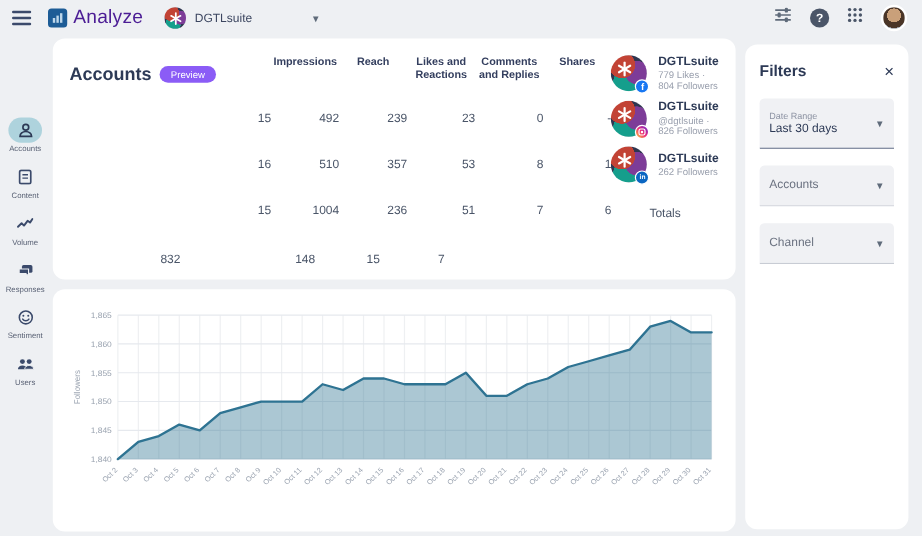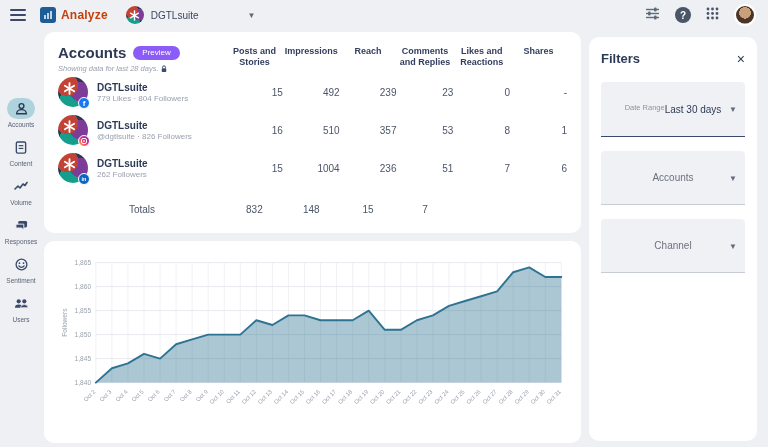--- a/index.html
+++ b/index.html
@@ -5,21 +5,21 @@
   * { margin:0; padding:0; box-sizing:border-box; }
   html,body { width:768px; height:447px; overflow:hidden; }
   body { font-family:"Liberation Sans", sans-serif; background:#eef0f3; color:#333e5e; }
 
   
   .topbar { height:30px; display:flex; align-items:center; padding:0 12px 0 10px; }
   .hamburger { width:16px; display:flex; flex-direction:column; gap:3px; cursor:pointer; margin-right:14px; }
   .hamburger span { height:2px; background:#3b4a6b; border-radius:1px; }
   .applogo { display:flex; align-items:center; gap:5px; margin-right:18px; }
   .applogo-mark { width:16px; height:16px; border-radius:3px; background:#1d5c96; display:flex; align-items:center; justify-content:center; }
-  .applogo-name { font-size:12px; font-weight:bold; color:#c2410c; letter-spacing:.2px; }
+  .applogo-name { font-size:16px; font-weight:normal; color:#4c1d95; letter-spacing:.2px; }
   .brand-select { display:flex; align-items:center; gap:7px; cursor:pointer; }
   .brand-name { font-size:10px; color:#3c4660; }
   .caret { font-size:8px; color:#5f6b7a; margin-left:42px; }
   .topbar-right { margin-left:auto; display:flex; align-items:center; gap:15px; }
   .help-bubble { width:16px; height:16px; border-radius:50%; background:#4a5568; color:#fff; font-size:10px; font-weight:bold; display:flex; align-items:center; justify-content:center; }
   .user-avatar { width:22px; height:22px; border-radius:50%; border:2px solid #fff;
       background: radial-gradient(circle at 50% 38%, #c9a07a 0 40%, #4a3527 41% 72%, #8a8f99 73%); }
 
   
   .content { display:flex; height:417px; padding:2px 11px 4px 0; }
@@ -66,25 +66,25 @@
   .follower-card { margin-top:8px; flex:1; padding:10px 14px 4px 14px; display:flex; flex-direction:column; }
   .follower-head { display:flex; align-items:center; justify-content:space-between; }
   .toggle { display:flex; border:1px solid #dfe3e8; border-radius:12px; overflow:hidden; background:#fff; }
   .toggle-seg { font-size:8.5px; padding:5px 13px; cursor:pointer; display:flex; align-items:center; gap:4px; }
   .toggle-seg.active { background:#b7d8e2; color:#2d3a56; }
   .toggle-seg.inactive { color:#9aa0ae; }
   .chart-wrap { flex:1; margin-top:4px; }
   .chart-wrap svg { display:block; width:100%; height:160px; }
 
   
-  .filters { width:168px; padding:14px 12px; height:404px; margin-top:5px; }
+  .filters { width:136px; padding:14px 12px; height:404px; margin-top:5px; }
   .filters-head { display:flex; align-items:center; justify-content:space-between; margin-bottom:16px; }
   .filters-title { font-size:13px; font-weight:bold; color:#2d3a56; }
   .close-x { font-size:14px; color:#2d3a56; cursor:pointer; line-height:1; }
-  .field { background:#f0f1f4; border-radius:4px 4px 0 0; padding:21px 8px; margin-bottom:14px; position:relative; cursor:pointer; min-height:34px; display:flex; flex-direction:row; justify-content:center; }
+  .field { background:#f0f1f4; border-radius:4px 4px 0 0; padding:10px 8px; margin-bottom:14px; position:relative; cursor:pointer; min-height:34px; display:flex; flex-direction:column; justify-content:center; }
   .field.filled { border-bottom:1.5px solid #3b4a6b; }
   .field.empty { border-bottom:1px solid #c8ccd4; }
   .field-label { font-size:7.5px; color:#8d93a3; }
   .field-value { font-size:10px; color:#2d3a56; margin-top:1px; }
   .field-placeholder { font-size:10px; color:#6b7280; }
   .field .caret { position:absolute; right:8px; top:50%; transform:translateY(-50%); margin:0; }
 </style>
 </head>
 <body>
 
@@ -218,33 +218,25 @@
   <div class="main">
 
     <div class="card accounts-card">
       <div class="acct-grid">
 
         <div class="title-block">
           <div class="title-row">
             <span class="card-title">Accounts</span>
             <span class="preview-pill">Preview</span>
           </div>
-          <div class="subtitle">
-            <span>Showing data for last 28 days.</span>
-            <svg width="6" height="8" viewBox="0 0 8 10">
-                <path d="M2 4 V2.8 a2 2 0 0 1 4 0 V4" fill="none" stroke="#3b4a6b" stroke-width="1.3"></path>
-                <rect x="1" y="4" width="6" height="5" rx="1" fill="#3b4a6b"></rect>
-              </svg>
-          </div>
         </div>
-        <div class="col-head">Posts and Stories</div>
         <div class="col-head">Impressions</div>
         <div class="col-head">Reach</div>
+        <div class="col-head">Likes and Reactions</div>
         <div class="col-head">Comments and Replies</div>
-        <div class="col-head">Likes and Reactions</div>
         <div class="col-head">Shares</div>
 
         <div class="acct-cell acct-row">
           <span class="dgtl-avatar">
             <svg class="dgtl-star" width="13" height="13" viewBox="0 0 12 12">
                 <g stroke="#fff" stroke-width="1.7" stroke-linecap="round">
                   <line x1="6" y1="1" x2="6" y2="11"></line>
                   <line x1="1.7" y1="3.5" x2="10.3" y2="8.5"></line>
                   <line x1="1.7" y1="8.5" x2="10.3" y2="3.5"></line>
                 </g>

